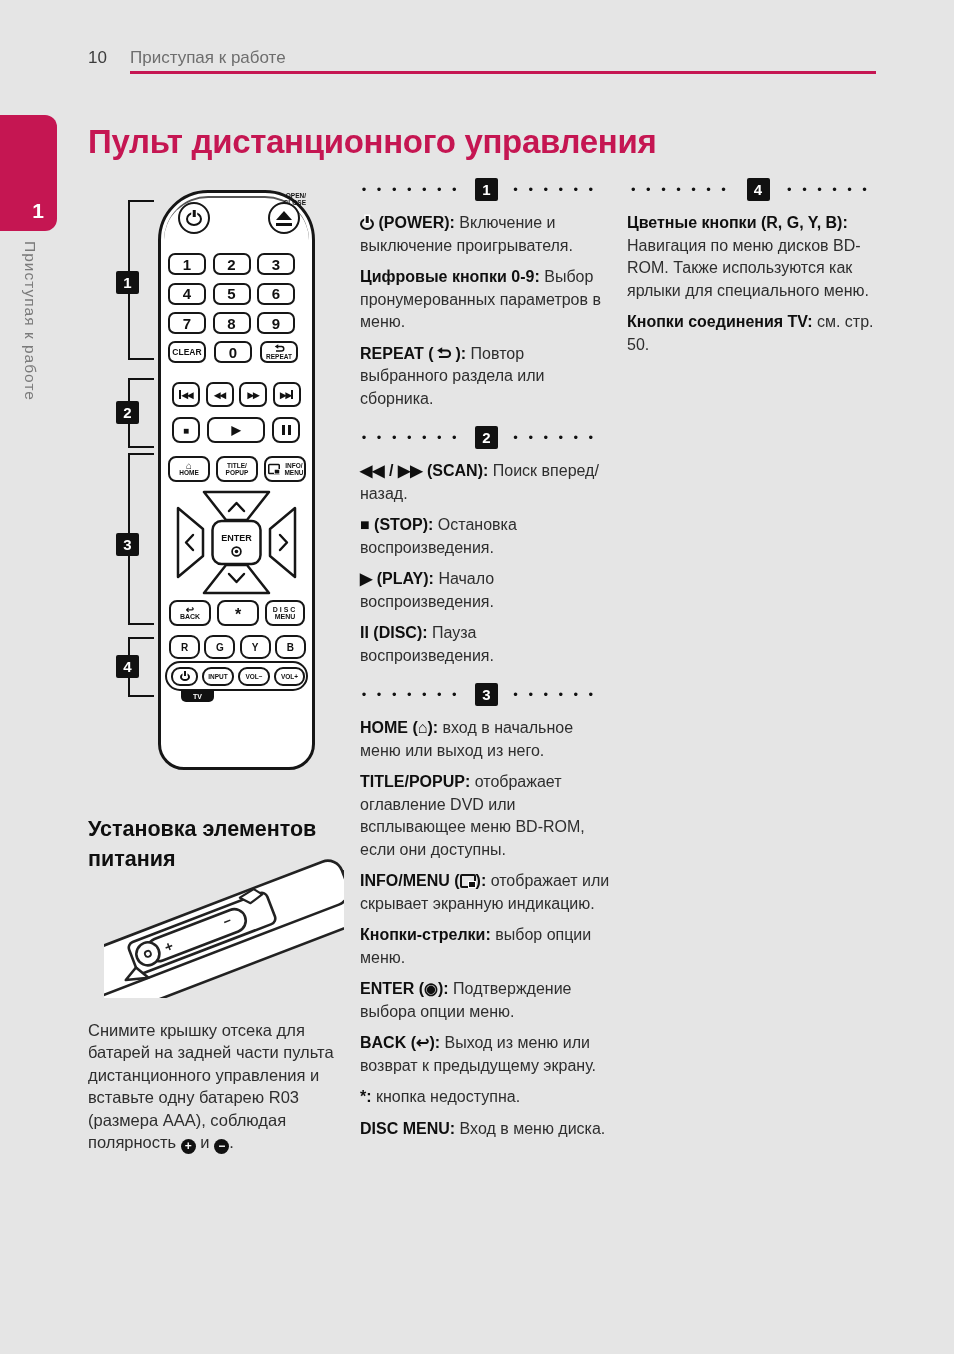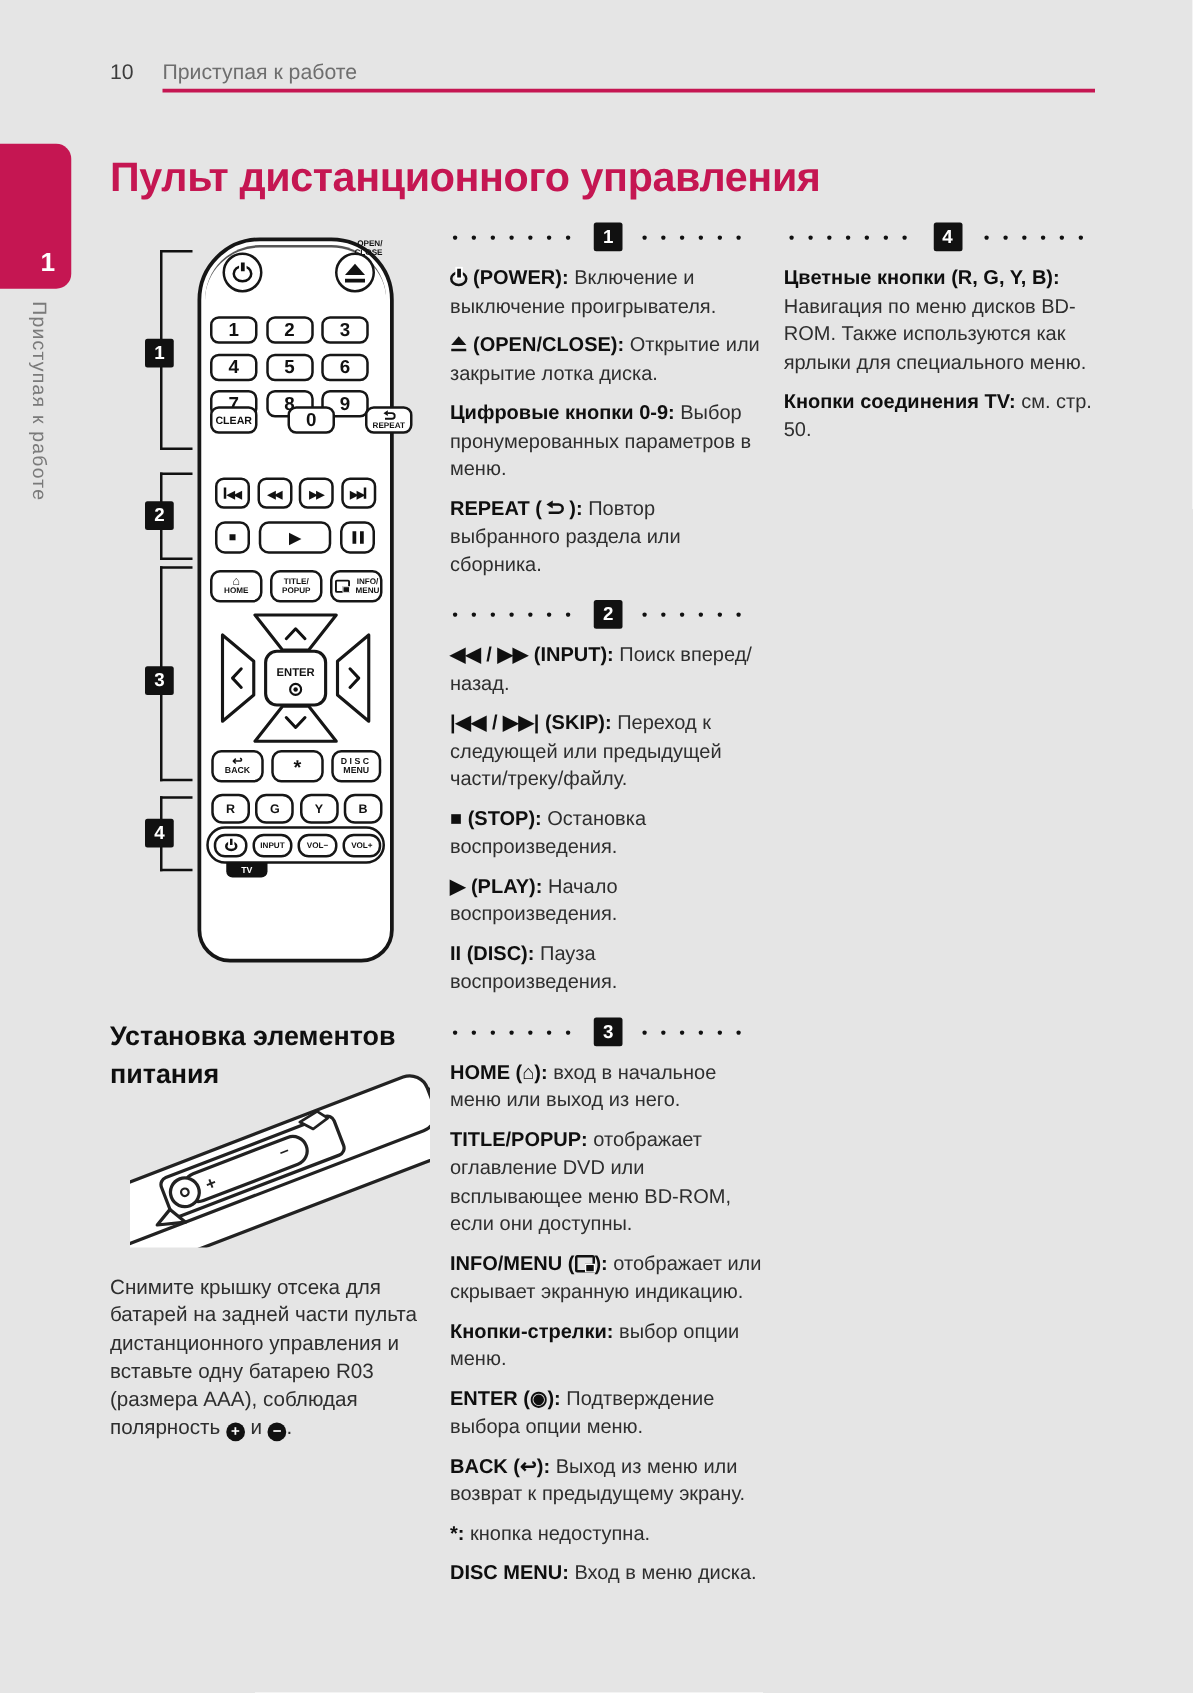--- a/index.html
+++ b/index.html
@@ -30,21 +30,21 @@
           border-top:2px solid #555;border-radius:44px 44px 0 0;}
   .rbtn{border:2.5px solid #161616;border-radius:8px;background:#fff;color:#111;
         display:flex;align-items:center;justify-content:center;font-weight:bold;box-sizing:border-box;}
   .abs{position:absolute;}
   .circ{border-radius:50%;}
   .oc{position:absolute;right:6px;top:-1px;font-size:6.5px;line-height:7px;font-weight:bold;
       text-align:right;color:#111;}
   .numpad{position:absolute;left:7px;top:60px;display:grid;
           grid-template-columns:repeat(3,38px);grid-auto-rows:22px;gap:7.5px 6.5px;}
   .numpad .rbtn{font-size:15px;border-radius:7px;}
-  .r4{position:absolute;left:7px;top:132px;display:flex;gap:24px;}
+  .r4{position:absolute;left:7px;top:148px;display:flex;gap:8px;}
   .r4 .rbtn{width:38px;height:22px;border-radius:7px;font-size:15px;}
   .row{position:absolute;display:flex;}
   .trn .rbtn{width:28px;height:25px;border-radius:7px;font-size:8.5px;letter-spacing:-1px;}
   .menu3 .rbtn{width:42px;height:26px;border-radius:8px;font-size:6.5px;line-height:7px;}
   .stack{display:flex;flex-direction:column;align-items:center;line-height:7px;}
   .bar{display:inline-block;width:2px;height:9px;background:#111;}
   .pausebars i{display:inline-block;width:3px;height:10px;background:#111;margin:0 1.5px;}
   .colorrow .rbtn{width:31px;height:24px;border-radius:9px;font-size:10px;}
   .tvgroup{position:absolute;left:4px;top:468px;width:143px;height:30px;
            border:2.5px solid #161616;border-radius:15px;box-sizing:border-box;
@@ -271,35 +271,33 @@
 
   <div class="col col2">
 
     <div class="rule">
       <span class="dots">•••••••</span>
       <span class="badge">1</span>
       <span class="dots">••••••</span>
     </div>
 
     <p class="item"><span class="ic-power"></span> <b>(POWER):</b> <span>Включение и выключение проигрывателя.</span></p>
-    <p class="item"><span class="ic-eject"></span> <b>(OPEN/CLOSE):</b> <span>Открытие или закрытие лотка диска.</span></p>
     <p class="item"><b>Цифровые кнопки 0-9:</b> <span>Выбор пронумерованных параметров в меню.</span></p>
     <p class="item"><b>REPEAT (</b><svg class="ric" width="20" height="13" viewBox="0 0 26 18">
           <path d="M6,14 H17 a4.5,4.5 0 0 0 0,-9 H10" fill="none" stroke="#111" stroke-width="2.8"></path>
           <polygon points="10.5,0.5 10.5,9.5 3.5,5" fill="#111"></polygon>
         </svg><b>):</b> <span>Повтор выбранного раздела или сборника.</span></p>
 
     <div class="rule mt">
       <span class="dots">•••••••</span>
       <span class="badge">2</span>
       <span class="dots">••••••</span>
     </div>
 
-    <p class="item"><b>◀◀ / ▶▶ (INPUT):</b> <span>Поиск вперед/назад.</span></p>
-    <p class="item"><b>|◀◀ / ▶▶| (SKIP):</b> <span>Переход к следующей или предыдущей части/треку/файлу.</span></p>
+    <p class="item"><b>◀◀ / ▶▶ (SCAN):</b> <span>Поиск вперед/назад.</span></p>
     <p class="item"><b>■ (STOP):</b> <span>Остановка воспроизведения.</span></p>
     <p class="item"><b>▶ (PLAY):</b> <span>Начало воспроизведения.</span></p>
     <p class="item"><b>II (DISC):</b> <span>Пауза воспроизведения.</span></p>
 
     <div class="rule mt">
       <span class="dots">•••••••</span>
       <span class="badge">3</span>
       <span class="dots">••••••</span>
     </div>
 

